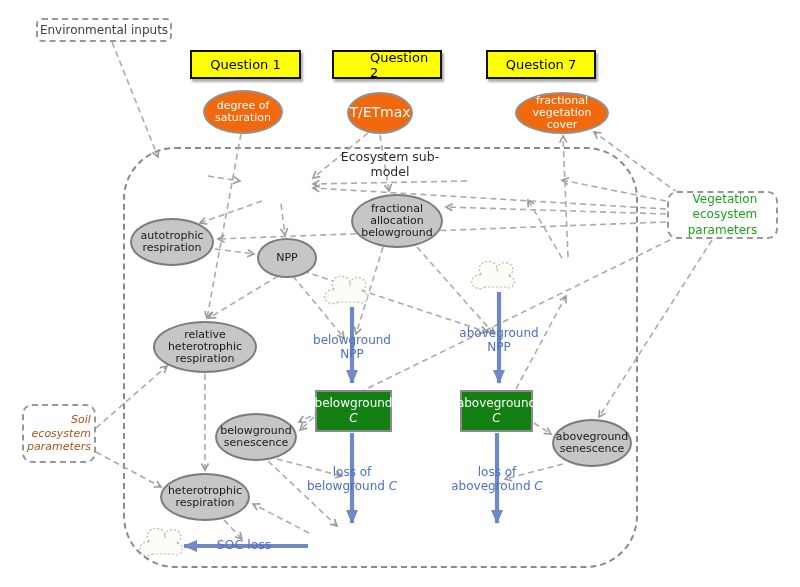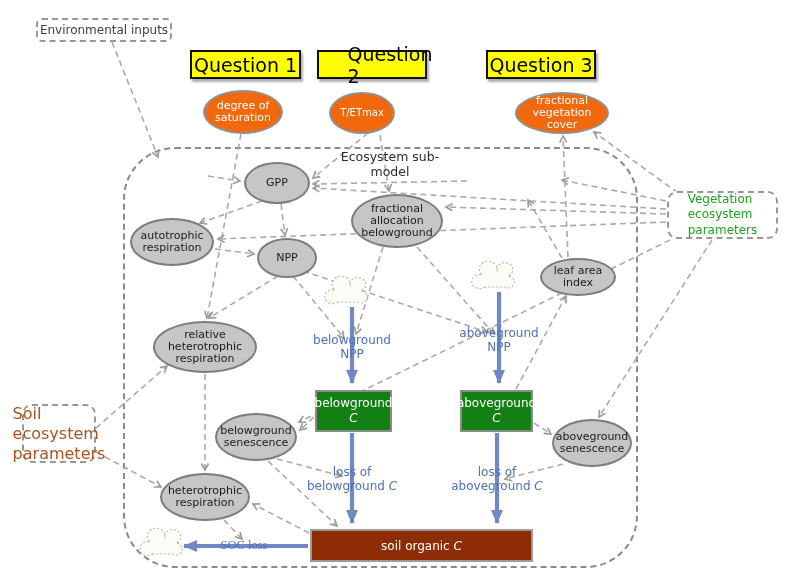--- a/index.html
+++ b/index.html
@@ -7,27 +7,27 @@
           font-family:"DejaVu Sans",sans-serif;}
   #edge-svg{position:absolute;left:0;top:0;z-index:1;pointer-events:none;}
   #edge-svg line.gray{stroke:var(--edge-gray,#ababab);stroke-width:1.6;stroke-dasharray:6 4;fill:none;}
   #edge-svg line.blue{stroke:var(--flow-blue,#7089c6);stroke-width:4.2;fill:none;}
   #edge-svg path.cloud{fill:#fdfdf8;stroke:#b9b9ac;stroke-width:1.2;stroke-dasharray:2 2;}
   .abs{position:absolute;box-sizing:border-box;z-index:2;}
   .ml{white-space:pre-line;}
   
   .submodel{border:2px dashed var(--border-gray,#8a8a8a);border-radius:52px;background:transparent;z-index:0;}
   .dashedbox{border:2px dashed #979797;border-radius:8px;display:flex;align-items:center;justify-content:center;
-             text-align:left;background:#fff;}
+             text-align:right;background:#fff;}
   .envtext{color:#404040;font-size:12px;}
   .vegtext{color:var(--veg-text,#1ca41c);font-size:12px;line-height:1.3;}
-  .soiltext{color:var(--soil-text,#a9531d);font-size:16px;line-height:1.25;}
+  .soiltext{color:var(--soil-text,#a9531d);font-size:11px;line-height:1.25;font-style:italic;}
   
   .qbox{background:var(--yellow,#ffff00);border:2px solid #111;display:flex;align-items:center;justify-content:center;
-        font-size:19px;color:#000;box-shadow:2px 3px 2px rgba(110,110,110,.55);}
+        font-size:13px;color:#000;box-shadow:2px 3px 2px rgba(110,110,110,.55);}
   
   .ell{border-radius:50%;display:flex;align-items:center;justify-content:center;text-align:center;line-height:1.12;}
   .gray-ell{background:var(--node-fill,#c6c6c6);border:2px solid var(--node-border,#7c7c7c);color:#1a1a1a;font-size:11px;}
   .orange-ell{background:var(--orange,#f2690d);border:2px solid #919191;color:#fff;font-size:11px;}
   
   .stock{background:var(--stock-green,#128012);border:2px solid #8a8a8a;color:#fff;font-size:12px;
          display:flex;align-items:center;justify-content:center;text-align:center;line-height:1.25;}
   .socbox{background:var(--soc-brown,#8e2c05);border:2px solid #9a9a9a;color:#fff;font-size:12px;
           display:flex;align-items:center;justify-content:center;text-align:center;}
   
@@ -102,77 +102,71 @@
   <div class="abs submodel" style="left:123px;top:147px;width:515px;height:421px;"></div>
   <div class="abs sublabel" style="left:323px;top:149px;width:134px;">Ecosystem sub-model</div>
 
   <div class="abs dashedbox envtext" style="left:36px;top:18px;width:136px;height:24px;border-radius:6px;">
     <span>Environmental inputs</span>
   </div>
 
   <div class="abs qbox" style="left:190px;top:50px;width:111px;height:29px;">
     <span>Question 1</span>
   </div>
-  <div class="abs qbox" style="left:317px;top:50px;width:110px;height:29px;padding-left:36px;">
+  <div class="abs qbox" style="left:332px;top:50px;width:110px;height:29px;padding-left:36px;">
     <span>Question 2</span>
   </div>
   <div class="abs qbox" style="left:486px;top:50px;width:110px;height:29px;">
-    <span>Question 3</span>
+    <span>Question 7</span>
   </div>
 
   <div class="abs ell orange-ell ml" style="left:203px;top:90px;width:80px;height:44px;">degree of
 saturation</div>
-  <div class="abs ell orange-ell" style="left:329px;top:92px;width:66px;height:42px;font-size:10px;">T/ETmax</div>
+  <div class="abs ell orange-ell" style="left:347px;top:92px;width:66px;height:42px;font-size:14px;">T/ETmax</div>
   <div class="abs ell orange-ell ml" style="left:515px;top:92px;width:94px;height:42px;">fractional
 vegetation cover</div>
 
-  <div class="abs ell gray-ell" style="left:244px;top:162px;width:66px;height:42px;">GPP</div>
   <div class="abs ell gray-ell ml" style="left:351px;top:194px;width:92px;height:54px;">fractional
 allocation
 belowground</div>
   <div class="abs ell gray-ell ml" style="left:130px;top:218px;width:84px;height:48px;">autotrophic
 respiration</div>
   <div class="abs ell gray-ell" style="left:257px;top:238px;width:60px;height:40px;">NPP</div>
-  <div class="abs ell gray-ell ml" style="left:540px;top:258px;width:76px;height:38px;">leaf area
-index</div>
   <div class="abs ell gray-ell ml" style="left:153px;top:321px;width:104px;height:52px;">relative
 heterotrophic
 respiration</div>
   <div class="abs ell gray-ell ml" style="left:215px;top:413px;width:82px;height:48px;">belowground
 senescence</div>
   <div class="abs ell gray-ell ml" style="left:552px;top:419px;width:80px;height:48px;">aboveground
 senescence</div>
   <div class="abs ell gray-ell ml" style="left:160px;top:473px;width:90px;height:48px;">heterotrophic
 respiration</div>
 
   <div class="abs stock" style="left:315px;top:390px;width:77px;height:42px;">
     <div><span>belowground</span><br>
          <i>C</i></div>
   </div>
   <div class="abs stock" style="left:460px;top:390px;width:73px;height:42px;">
     <div><span>aboveground</span><br>
          <i>C</i></div>
   </div>
-  <div class="abs socbox" style="left:310px;top:529px;width:223px;height:33px;">
-    <div><span>soil organic</span>&nbsp;<i>C</i></div>
-  </div>
 
   <div class="abs flabel ml" style="left:297px;top:333px;width:110px;">belowground
 NPP</div>
   <div class="abs flabel ml" style="left:444px;top:326px;width:110px;">aboveground
 NPP</div>
   <div class="abs flabel" style="left:297px;top:465px;width:110px;">
     <span>loss of</span><br>
     <span><span>belowground</span>&nbsp;<i>C</i></span>
   </div>
   <div class="abs flabel" style="left:442px;top:465px;width:110px;">
     <span>loss of</span><br>
     <span><span>aboveground</span>&nbsp;<i>C</i></span>
   </div>
-  <div class="abs flabel" style="left:209px;top:538px;width:70px;font-size:12.5px;font-family:Liberation Serif, serif;">SOC loss</div>
+  <div class="abs flabel" style="left:209px;top:538px;width:70px;font-size:12.5px;">SOC loss</div>
 
   <div class="abs dashedbox vegtext ml" style="left:667px;top:191px;width:111px;height:48px;border-radius:10px;">Vegetation
 ecosystem
 parameters</div>
   <div class="abs dashedbox soiltext ml" style="left:22px;top:404px;width:74px;height:59px;border-radius:10px;">Soil
 ecosystem
 parameters</div>
 
 </div>
 

